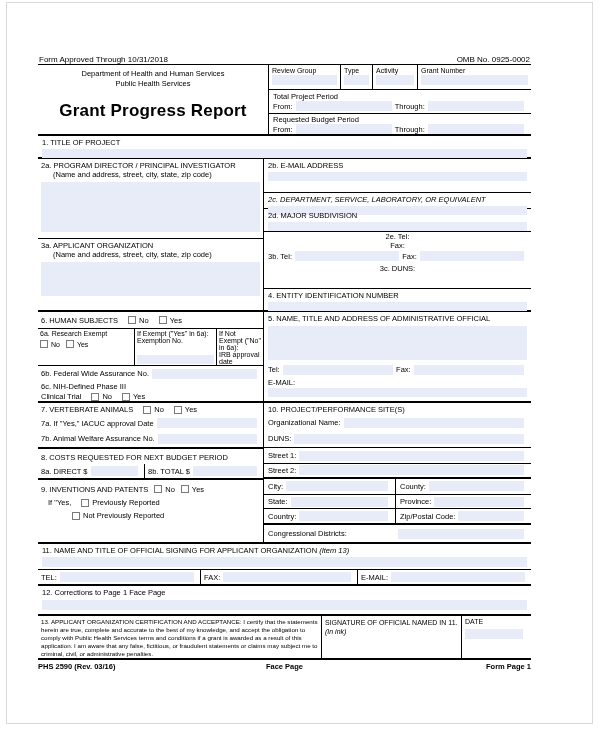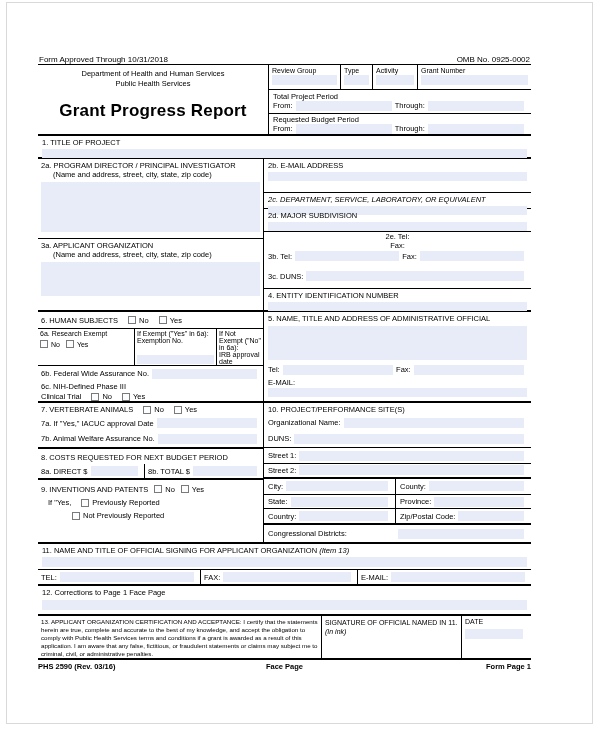--- a/index.html
+++ b/index.html
@@ -28,36 +28,36 @@
   .dept { font-size:7.5px; line-height:1.3; }
   .gtitle { font-size:17px; font-weight:bold; margin-top:12px; letter-spacing:.2px; }
   .hdr-right { flex:1; border-left:1px solid #000; display:flex; flex-direction:column; }
   .hdr-r1 { display:flex; height:26px; border-bottom:1px solid #000; }
   .hcell { padding:2px 3px 0; font-size:7px; display:flex; flex-direction:column; }
   .hcell .fstrip { height:10px; margin-top:1px; }
   .w-review { width:72px; } .w-type { width:32px; } .w-activity { width:45px; }
   .w-grant { flex:1; }
   .hdr-r2 { height:25px; border-bottom:1px solid #000; padding:2px 4px 0; }
   .hdr-r3 { height:21px; padding:1px 4px 0; }
-  .ft-line { display:flex; align-items:center; margin-top:0; }
+  .ft-line { display:flex; align-items:flex-end; margin-top:0; }
 
   .sec1 { height:23px; border-bottom:2px solid #000; padding:2px 4px 0; }
   .regA { display:flex; border-bottom:2px solid #000; }
   .colL { width:225px; }
   .colR { flex:1; border-left:1px solid #000; display:flex; flex-direction:column; }
   .b2a { height:80px; border-bottom:1px solid #000; padding:2px 3px; }
   .b3a { height:64px; padding:2px 3px; }
   .subind { padding-left:12px; }
   .b2a .bigf { height:50px; } .b3a .bigf { height:34px; }
   .r2b { height:34px; border-bottom:1px solid #000; padding:2px 4px 0; }
   .r2c { height:16px; border-bottom:1px solid #000; padding:2px 4px 0;font-style:italic; }
   .r2d { height:23px; border-bottom:1px solid #000; padding:2px 4px 0; }
   .r2e { height:14px; display:flex; align-items:center; padding:0 4px;flex-direction:column; }
   .r3b { height:18px; display:flex; align-items:center; padding:2px 4px 0; }
-  .r3c { height:25px; border-bottom:1px solid #000; display:flex; align-items:center; padding:0 4px; }
+  .r3c { height:25px; border-bottom:1px solid #000; display:flex; align-items:center; padding:0 4px;flex-direction:column; }
   .r4  { height:21px; padding:2px 4px 0; }
 
   .regB { display:flex; height:91px; border-bottom:2px solid #000; }
   .r6 { height:16px; display:flex; align-items:center; padding:0 3px; }
   .t6a { height:38px; display:flex; border-top:1px solid #000; border-bottom:1px solid #000; }
   .c6a1 { width:97px; border-right:1px solid #000; padding:1px 2px; font-size:7px; }
   .c6a2 { width:82px; border-right:1px solid #000; padding:1px 2px; font-size:7px;
           display:flex; flex-direction:column; }
   .c6a3 { flex:1; padding:1px 2px; font-size:7px; display:flex; flex-direction:column; }
   .c6a2 .fstrip, .c6a3 .fstrip { margin-top:auto; height:9px; }

